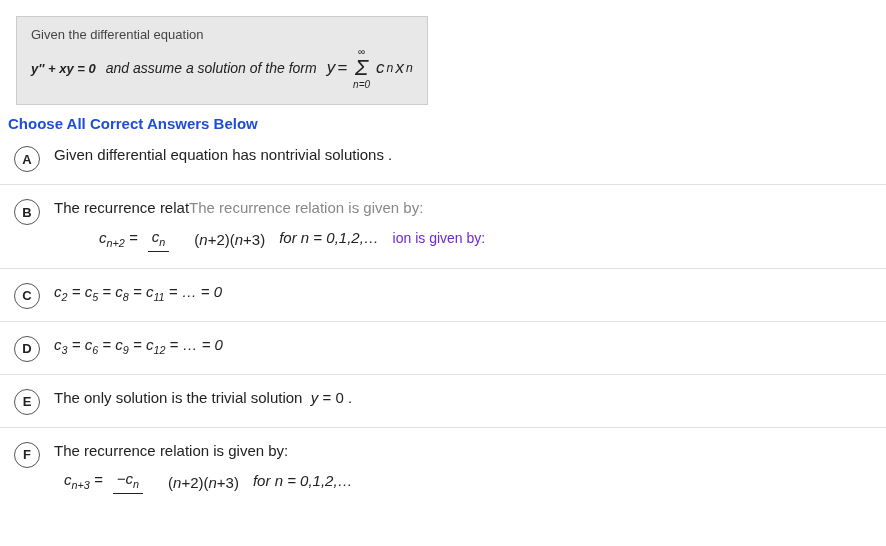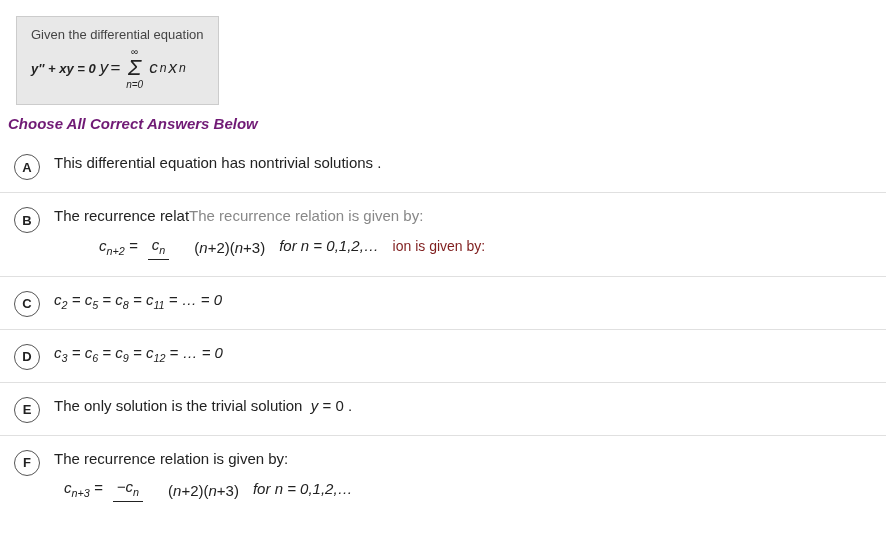--- a/index.html
+++ b/index.html
@@ -21,25 +21,24 @@
       max-width: 870px;
     }
 
     .question-header .eq-label {
       font-size: 13px;
       color: #444;
       margin-bottom: 4px;
     }
 
     .choose-label {
-      color: #701a75;
+      color: #1d4ed8;
       font-weight: bold;
       font-size: 15px;
-      margin: 10px 8px 8px 8px;
-      font-style: italic;
+      margin: 10px 8px 0 8px;
     }
 
     .answer-item {
       display: flex;
       align-items: flex-start;
       padding: 12px 14px;
       border-bottom: 1px solid #e0e0e0;
       background: #fff;
     }
 
@@ -121,54 +120,55 @@
 </head>
 <body>
 
 <div style="margin: 8px 8px 0 8px;">
   <div class="question-header">
     <div class="eq-label">Given the differential equation</div>
     <div class="eq-main">
       <span style="font-style:italic; font-weight:bold; font-size:13px;">
         <i>y</i>'' + <i>x</i><i>y</i> = 0
       </span>
+      <span style="font-style:italic; font-size:14px; margin:0 6px;">and assume a solution of the form</span>
       <span style="font-style:italic; font-size:17px; display:inline-flex; align-items:center; gap:2px;">
         <i>y</i> =
         <span class="sigma-block">
           <span style="font-size:10px;">∞</span>
           <span class="sigma-sym">Σ</span>
           <span style="font-size:10px;"><i>n</i>=0</span>
         </span>
         <i>c</i><sub><i>n</i></sub> <i>x</i><sup><i>n</i></sup>
       </span>
     </div>
   </div>
 </div>
 
 <div class="choose-label">Choose All Correct Answers Below</div>
 
 <div class="answer-item">
   <div class="circle-label">A</div>
   <div class="answer-content">
-    <span>This differential equation has nontrivial solutions .</span>
+    <span>Given differential equation has nontrivial solutions .</span>
   </div>
 </div>
 
 <div class="answer-item">
   <div class="circle-label">B</div>
   <div class="answer-content">
     <div>The recurrence relat<span style="color:#888;">The recurrence relation is given by:</span></div>
     <div class="math-block" style="display:flex; align-items:center; gap:6px; flex-wrap:wrap;">
       <span style="font-style:italic;margin-left:35px;"><i>c</i><sub><i>n</i>+2</sub> =</span>
       <span class="frac">
         <span class="frac-num"><i>c</i><sub><i>n</i></sub></span>
         <span class="frac-den">(<i>n</i>+2)(<i>n</i>+3)</span>
       </span>
       <span style="font-style:italic;">for <i>n</i> = 0,1,2,…</span>
-      <span style="color:#7f1d1d; font-size:14px;">&nbsp; ion is given by:</span>
+      <span style="color:#6d28d9; font-size:14px;">&nbsp; ion is given by:</span>
     </div>
   </div>
 </div>
 
 <div class="answer-item">
   <div class="circle-label">C</div>
   <div class="answer-content">
     <span style="font-style:italic;margin-top:12px;">
       <i>c</i><sub>2</sub> = <i>c</i><sub>5</sub> = <i>c</i><sub>8</sub> = <i>c</i><sub>11</sub> = … = 0
     </span>

